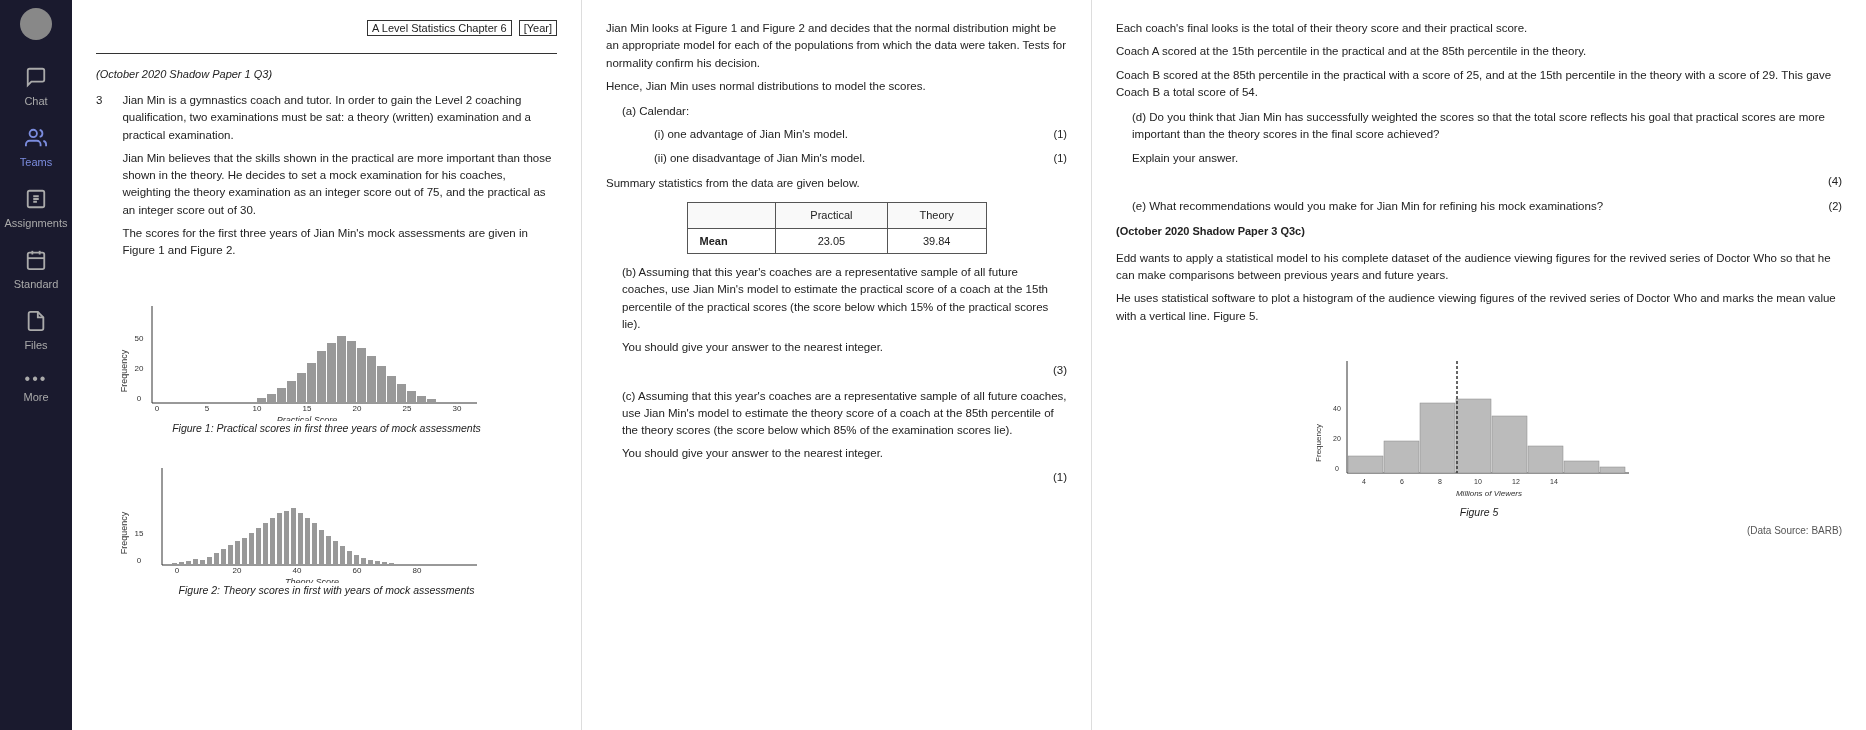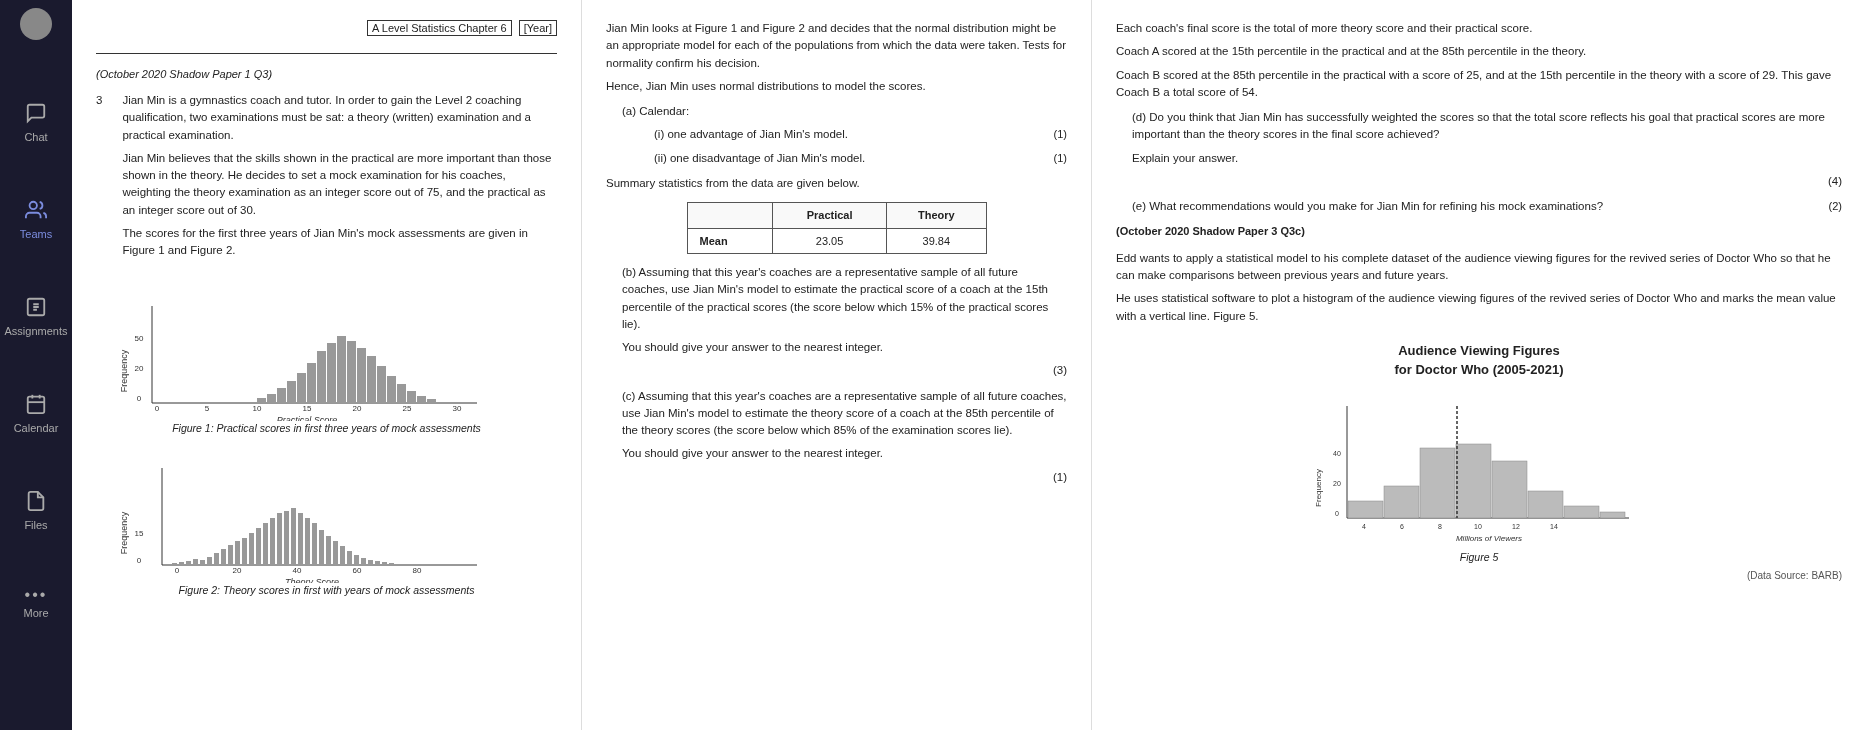--- a/index.html
+++ b/index.html
@@ -7,21 +7,20 @@
 
     
     .sidebar {
       width: 72px;
       background: #1a1a2e;
       display: flex;
       flex-direction: column;
       align-items: center;
       padding-top: 8px;
       flex-shrink: 0;
-      gap: 36px;
     }
     .sidebar-avatar {
       width: 32px; height: 32px;
       border-radius: 50%;
       background: #888;
       margin-bottom: 16px;
     }
     .sidebar-item {
       display: flex;
       flex-direction: column;
@@ -105,21 +104,21 @@
       border-collapse: collapse;
       margin: 10px auto;
       font-size: 11px;
       min-width: 300px;
     }
     .data-table th, .data-table td {
       border: 1px solid #555;
       padding: 4px 12px;
       text-align: center;
     }
-    .data-table th { background: #f9f9f9; font-weight: bold; }
+    .data-table th { background: #f9f9f9; font-weight: normal; }
     .data-table td:first-child { text-align: left; font-weight: bold; }
 
     .marks { float: right; font-size: 11px; }
     .sub-question { margin: 8px 0 8px 16px; }
     .sub-sub-question { margin: 6px 0 6px 32px; }
 
     p { margin-bottom: 6px; }
 
     .audience-chart-title {
       font-size: 13px;
@@ -179,21 +178,21 @@
 
   <div class="sidebar-item">
     <span class="icon">
       <svg width="22" height="22" viewBox="0 0 24 24" fill="none" stroke="#aaa" stroke-width="2">
         <rect x="3" y="4" width="18" height="18" rx="2"></rect>
         <line x1="16" y1="2" x2="16" y2="6"></line>
         <line x1="8" y1="2" x2="8" y2="6"></line>
         <line x1="3" y1="10" x2="21" y2="10"></line>
       </svg>
     </span>
-    <span class="label">Calendar</span>
+    <span class="label">Standard</span>
   </div>
 
   <div class="sidebar-item">
     <span class="icon">
       <svg width="22" height="22" viewBox="0 0 24 24" fill="none" stroke="#aaa" stroke-width="2">
         <path d="M14 2H6a2 2 0 0 0-2 2v16a2 2 0 0 0 2 2h12a2 2 0 0 0 2-2V8z"></path>
         <polyline points="14 2 14 8 20 8"></polyline>
       </svg>
     </span>
     <span class="label">Files</span>
@@ -374,21 +373,21 @@
         <span>(c) Assuming that this year's coaches are a representative sample of all future coaches, use Jian Min's model to estimate the theory score of a coach at the 85th percentile of the theory scores (the score below which 85% of the examination scores lie).</span>
       </p>
       <p>You should give your answer to the nearest integer.</p>
       <p style="text-align:right;">
         <span>(1)</span>
       </p>
     </div>
   </div>
 
   <div class="doc-panel">
-    <p>Each coach's final score is the total of more theory score and their practical score.</p>
+    <p>Each coach's final looks is the total of their theory score and their practical score.</p>
     <p>Coach A scored at the 15th percentile in the practical and at the 85th percentile in the theory.</p>
     <p>Coach B scored at the 85th percentile in the practical with a score of 25, and at the 15th percentile in the theory with a score of 29. This gave Coach B a total score of 54.</p>
 
     <div class="sub-question">
       <p>(d) Do you think that Jian Min has successfully weighted the scores so that the total score reflects his goal that practical scores are more important than the theory scores in the final score achieved?</p>
       <p>Explain your answer.</p>
       <p style="text-align:right;">
         <span>(4)</span>
       </p>
     </div>
@@ -398,21 +397,20 @@
         <span>(e) What recommendations would you make for Jian Min for refining his mock examinations?</span>
         <span class="marks">(2)</span>
       </p>
     </div>
 
     <div class="section-subtitle" style="font-weight:bold; font-style:normal;">(October 2020 Shadow Paper 3 Q3c)</div>
     <p>Edd wants to apply a statistical model to his complete dataset of the audience viewing figures for the revived series of Doctor Who so that he can make comparisons between previous years and future years.</p>
     <p>He uses statistical software to plot a histogram of the audience viewing figures of the revived series of Doctor Who and marks the mean value with a vertical line. Figure 5.</p>
 
     <div class="histogram-container">
-      <div class="audience-chart-title">Audience Viewing Figures<br>for Doctor Who (2005-2021)</div>
       <svg width="340" height="160" viewBox="0 0 340 160" class="histogram-svg">
 
         <text transform="rotate(-90,12,90)" x="0" y="90" font-size="8" text-anchor="middle" fill="#333">Frequency</text>
 
         <text x="28" y="130" font-size="7" fill="#333" text-anchor="middle">0</text>
         <text x="28" y="100" font-size="7" fill="#333" text-anchor="middle">20</text>
         <text x="28" y="70" font-size="7" fill="#333" text-anchor="middle">40</text>
 
         <line x1="38" y1="20" x2="38" y2="132" stroke="#333" stroke-width="1"></line>
         <line x1="38" y1="132" x2="320" y2="132" stroke="#333" stroke-width="1"></line>

